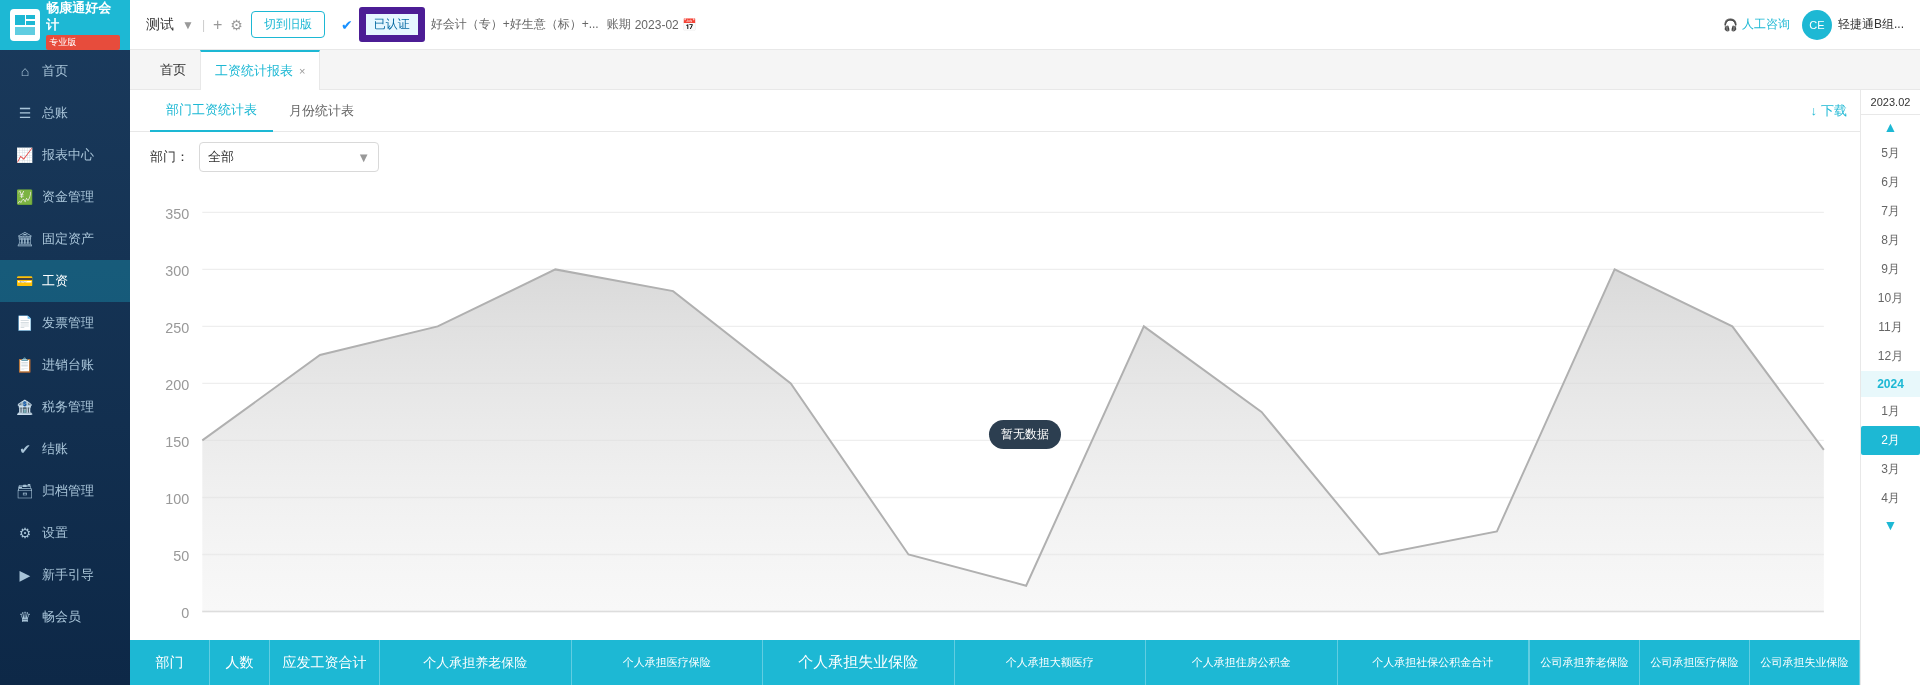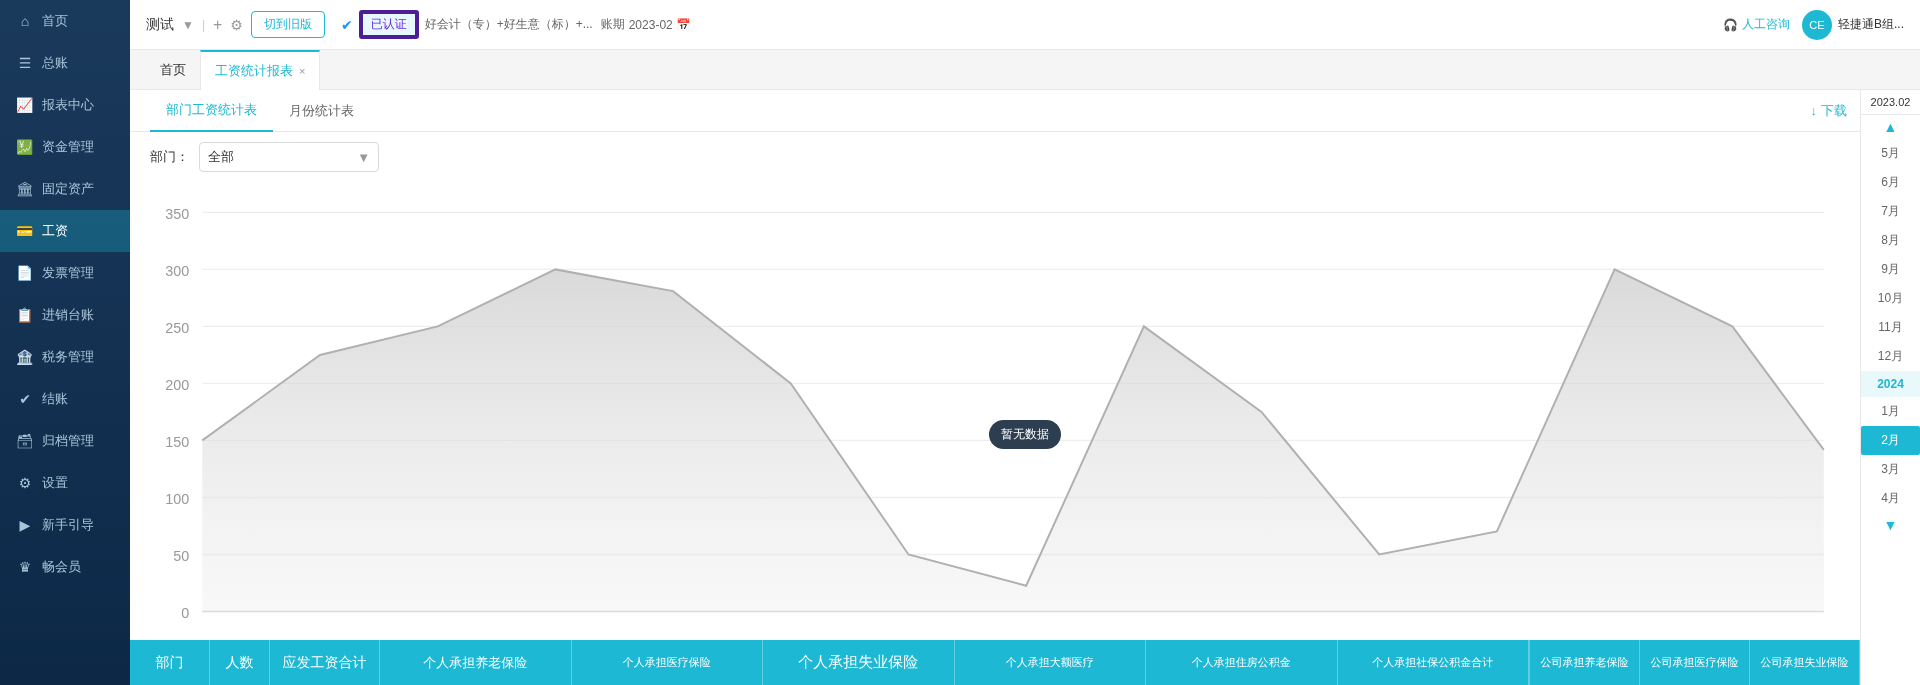--- a/index.html
+++ b/index.html
@@ -93,21 +93,21 @@
       border-radius: 4px;
       cursor: pointer;
       font-size: 12px;
     }
     .status-badges { display: flex; align-items: center; gap: 6px; margin-left: 8px; }
     .badge { 
       padding: 2px 8px; 
       border-radius: 3px; 
       font-size: 12px; 
     }
-    .badge-certified { background: #e6f7ff; color: #6d28d9; border: 4px solid #4c1d95; }
+    .badge-certified { background: #e6f7ff; color: #0369a1; border: 7px solid #4c1d95; }
     .badge-text { color: #666; font-size: 12px; }
     .period-info { color: #666; font-size: 12px; display: flex; align-items: center; gap: 4px; }
     .topbar-right { margin-left: auto; display: flex; align-items: center; gap: 12px; }
     .user-service { color: #1db8d4; font-size: 12px; cursor: pointer; display: flex; align-items: center; gap: 4px; }
     .user-avatar { 
       width: 30px; height: 30px; 
       border-radius: 50%; 
       background: #1db8d4; 
       display: flex; align-items: center; justify-content: center;
       color: white; font-size: 11px;
@@ -305,20 +305,34 @@
       color: #1db8d4;
       cursor: pointer;
       padding: 4px;
       font-size: 14px;
     }
   </style>
 </head>
 <body>
 
 <div class="sidebar">
+  <div class="sidebar-logo">
+    <div class="logo-icon">
+      <svg width="24" height="24" viewBox="0 0 24 24">
+        <rect x="2" y="2" width="10" height="10" fill="#1db8d4"></rect>
+        <rect x="13" y="2" width="9" height="4" fill="#1db8d4"></rect>
+        <rect x="13" y="8" width="9" height="4" fill="#1db8d4"></rect>
+        <rect x="2" y="14" width="20" height="8" fill="#1db8d4" opacity="0.7"></rect>
+      </svg>
+    </div>
+    <div style="display:flex;flex-direction:column;">
+      <span class="logo-text" style="font-weight:bold;font-size:13px;">畅康通好会计</span>
+      <span class="logo-badge">专业版</span>
+    </div>
+  </div>
   <div class="sidebar-nav">
     <div class="nav-item">
       <span class="nav-icon">⌂</span>
       <span>首页</span>
     </div>
     <div class="nav-item">
       <span class="nav-icon">☰</span>
       <span>总账</span>
     </div>
     <div class="nav-item">

